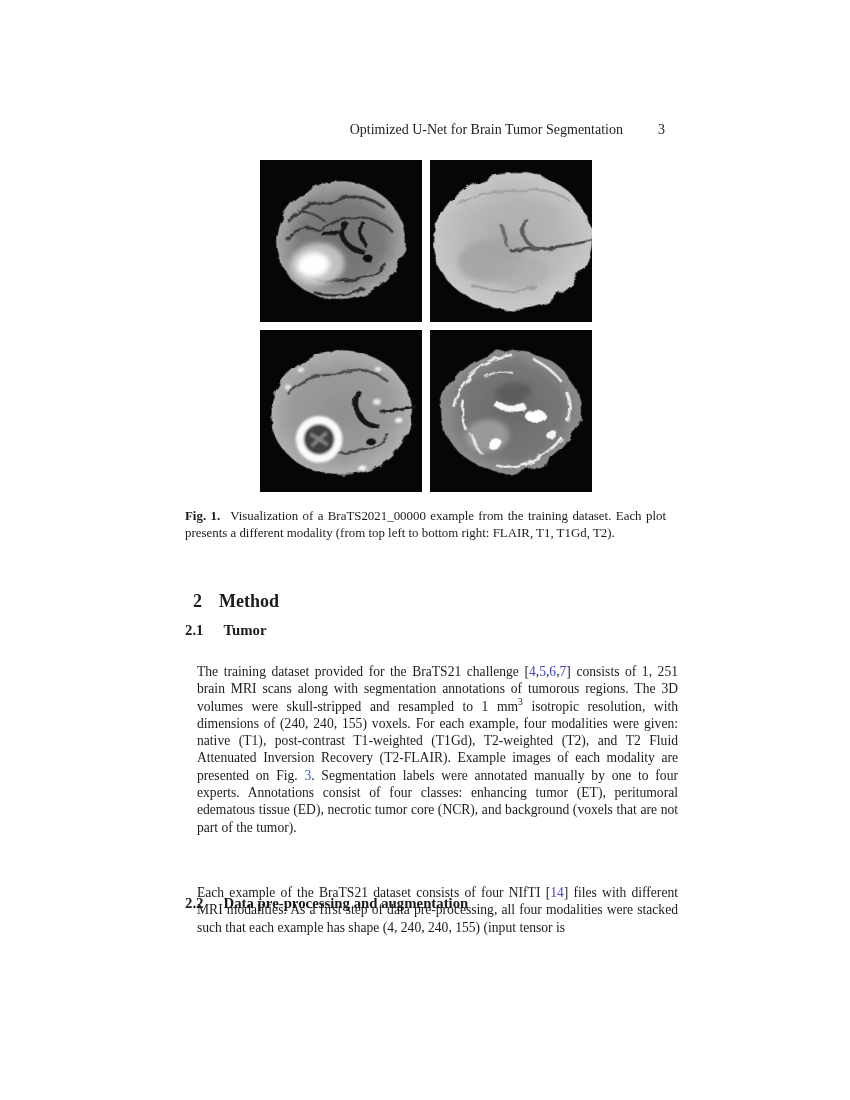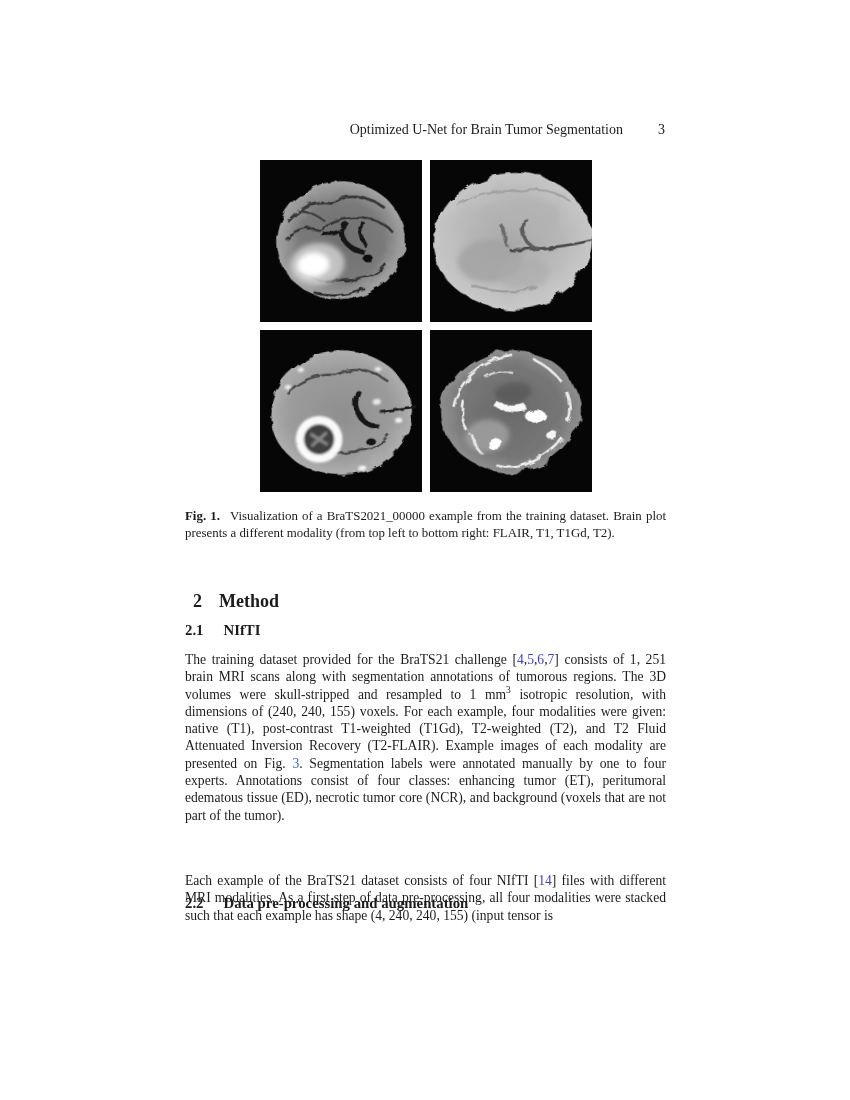--- a/index.html
+++ b/index.html
@@ -72,21 +72,21 @@
     margin: 0;
     font-size: 14.8px;
     font-weight: bold;
     color: #1b1b1b;
   }
   .subsec-heading .sec-num { margin-right: 20px; }
   .body-par {
     position: absolute;
     left: 185px;
     width: 481px;
-    margin: 0;
+    margin: 12px;
     font-size: 13.6px;
     line-height: 17.3px;
     text-align: justify;
     color: #1b1b1b;
   }
   .body-par sup {
     font-size: 9.5px;
     line-height: 0;
   }
   a.cite-link {
@@ -259,29 +259,29 @@
             <ellipse cx="104" cy="88" rx="10" ry="6" fill="#ffffff"></ellipse>
             <ellipse cx="60" cy="110" rx="8" ry="5" fill="#fdfdfd"></ellipse>
             <ellipse cx="118" cy="108" rx="6" ry="4" fill="#f4f4f4"></ellipse>
           </g>
         </g>
       </svg>
     </div>
   </div>
 
   <div class="fig-caption">
-    <span class="cap-label">Fig. 1.</span><span>Visualization of a BraTS2021_00000 example from the training dataset. Brain plot presents a different modality (from top left to bottom right: FLAIR, T1, T1Gd, T2).</span>
+    <span class="cap-label">Fig. 1.</span><span>Visualization of a BraTS2021_00000 example from the training dataset. Each plot presents a different modality (from top left to bottom right: FLAIR, T1, T1Gd, T2).</span>
   </div>
 
   <h2 class="sec-heading" style="top:583px;">
     <span class="sec-num">2</span><span>Method</span>
   </h2>
 
   <h3 class="subsec-heading" style="top:622px;">
-    <span class="sec-num">2.1</span><span>NIfTI</span>
+    <span class="sec-num">2.1</span><span>Tumor</span>
   </h3>
 
   <p class="body-par" style="top:651px;"><span>The training dataset provided for the BraTS21 challenge [</span><a class="cite-link">4</a><span>,</span><a class="cite-link">5</a><span>,</span><a class="cite-link">6</a><span>,</span><a class="cite-link">7</a><span>] consists of 1, 251 brain MRI scans along with segmentation annotations of tumorous regions. The 3D volumes were skull-stripped and resampled to 1 mm</span><sup>3</sup><span> isotropic resolution, with dimensions of (240, 240, 155) voxels. For each example, four modalities were given: native (T1), post-contrast T1-weighted (T1Gd), T2-weighted (T2), and T2 Fluid Attenuated Inversion Recovery (T2-FLAIR). Example images of each modality are presented on Fig. </span><a class="fig-link">3</a><span>. Segmentation labels were annotated manually by one to four experts. Annotations consist of four classes: enhancing tumor (ET), peritumoral edematous tissue (ED), necrotic tumor core (NCR), and background (voxels that are not part of the tumor).</span></p>
 
   <h3 class="subsec-heading" style="top:895px;text-align:center;">
     <span class="sec-num">2.2</span><span>Data pre-processing and augmentation</span>
   </h3>
 
   <p class="body-par" style="top:872px;"><span>Each example of the BraTS21 dataset consists of four NIfTI [</span><a class="cite-link">14</a><span>] files with different MRI modalities. As a first step of data pre-processing, all four modalities were stacked such that each example has shape (4, 240, 240, 155) (input tensor is</span></p>
 

